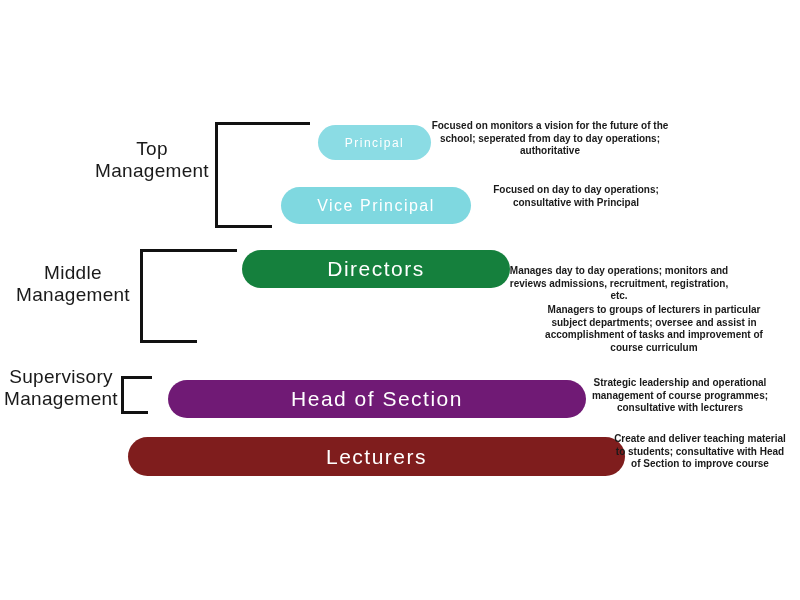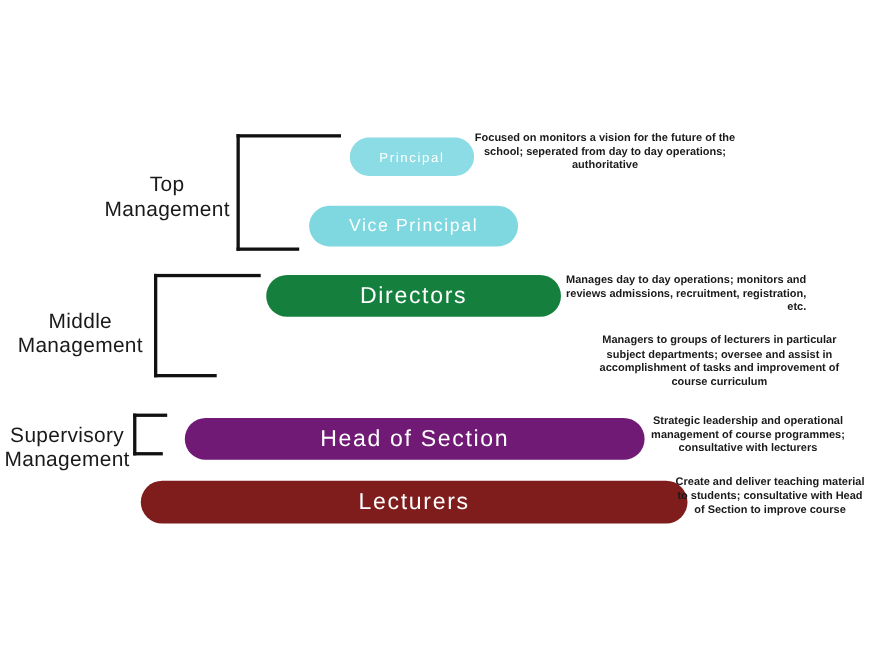--- a/index.html
+++ b/index.html
@@ -14,21 +14,20 @@
 
   
   .group-label {
     position: absolute;
     text-align: center;
     color: #1a1a1a;
     font-size: 19px;
     line-height: 1.18;
     font-weight: 400;
     letter-spacing: 0.3px;
-    margin-top: 20px;
   }
   #label-top   { left: 91px;  top: 138px; width: 122px; }
   #label-mid   { left: 12px;  top: 262px; width: 122px; }
   #label-sup   { left: 0px;   top: 366px; width: 122px; }
 
   
   .bracket-part { position: absolute; background: #111111; }
 
   
   .pill {
@@ -52,21 +51,21 @@
   .desc {
     position: absolute;
     text-align: center;
     color: #1a1a1a;
     font-size: 10px;
     font-weight: bold;
     line-height: 12.5px;
   }
   #desc-0 { left: 430px; top: 120px; width: 240px; }
   #desc-1 { left: 470px; top: 184px; width: 212px; }
-  #desc-2 { left: 505px; top: 249px; width: 228px; text-align: right; }
+  #desc-2 { left: 505px; top: 265px; width: 228px; }
   #desc-3 { left: 543px; top: 304px; width: 222px; }
   #desc-4 { left: 584px; top: 377px; width: 192px; }
   #desc-5 { left: 614px; top: 433px; width: 172px; }
 </style>
 </head>
 <body>
 
 <div id="canvas">
 
   <div id="label-top" class="group-label">Top Management</div>
@@ -101,18 +100,19 @@
     <span>Directors</span>
   </div>
   <div id="pill-4" class="pill" style="background-color: #701a75;">
     <span>Head of Section</span>
   </div>
   <div id="pill-5" class="pill" style="background-color: #7f1d1d; justify-content: center;">
     <span>Lecturers</span>
   </div>
 
   <div id="desc-0" class="desc">Focused on monitors a vision for the future of the school; seperated from day to day operations; authoritative</div>
+  <div id="desc-1" class="desc">Focused on day to day operations; consultative with Principal</div>
   <div id="desc-2" class="desc">Manages day to day operations; monitors and reviews admissions, recruitment, registration, etc.</div>
   <div id="desc-3" class="desc">Managers to groups of lecturers in particular subject departments; oversee and assist in accomplishment of tasks and improvement of course curriculum</div>
   <div id="desc-5" class="desc">Create and deliver teaching material to students; consultative with Head of Section to improve course</div>
   <div id="desc-4" class="desc">Strategic leadership and operational management of course programmes; consultative with lecturers</div>
 
 </div>
 
 </body></html>

